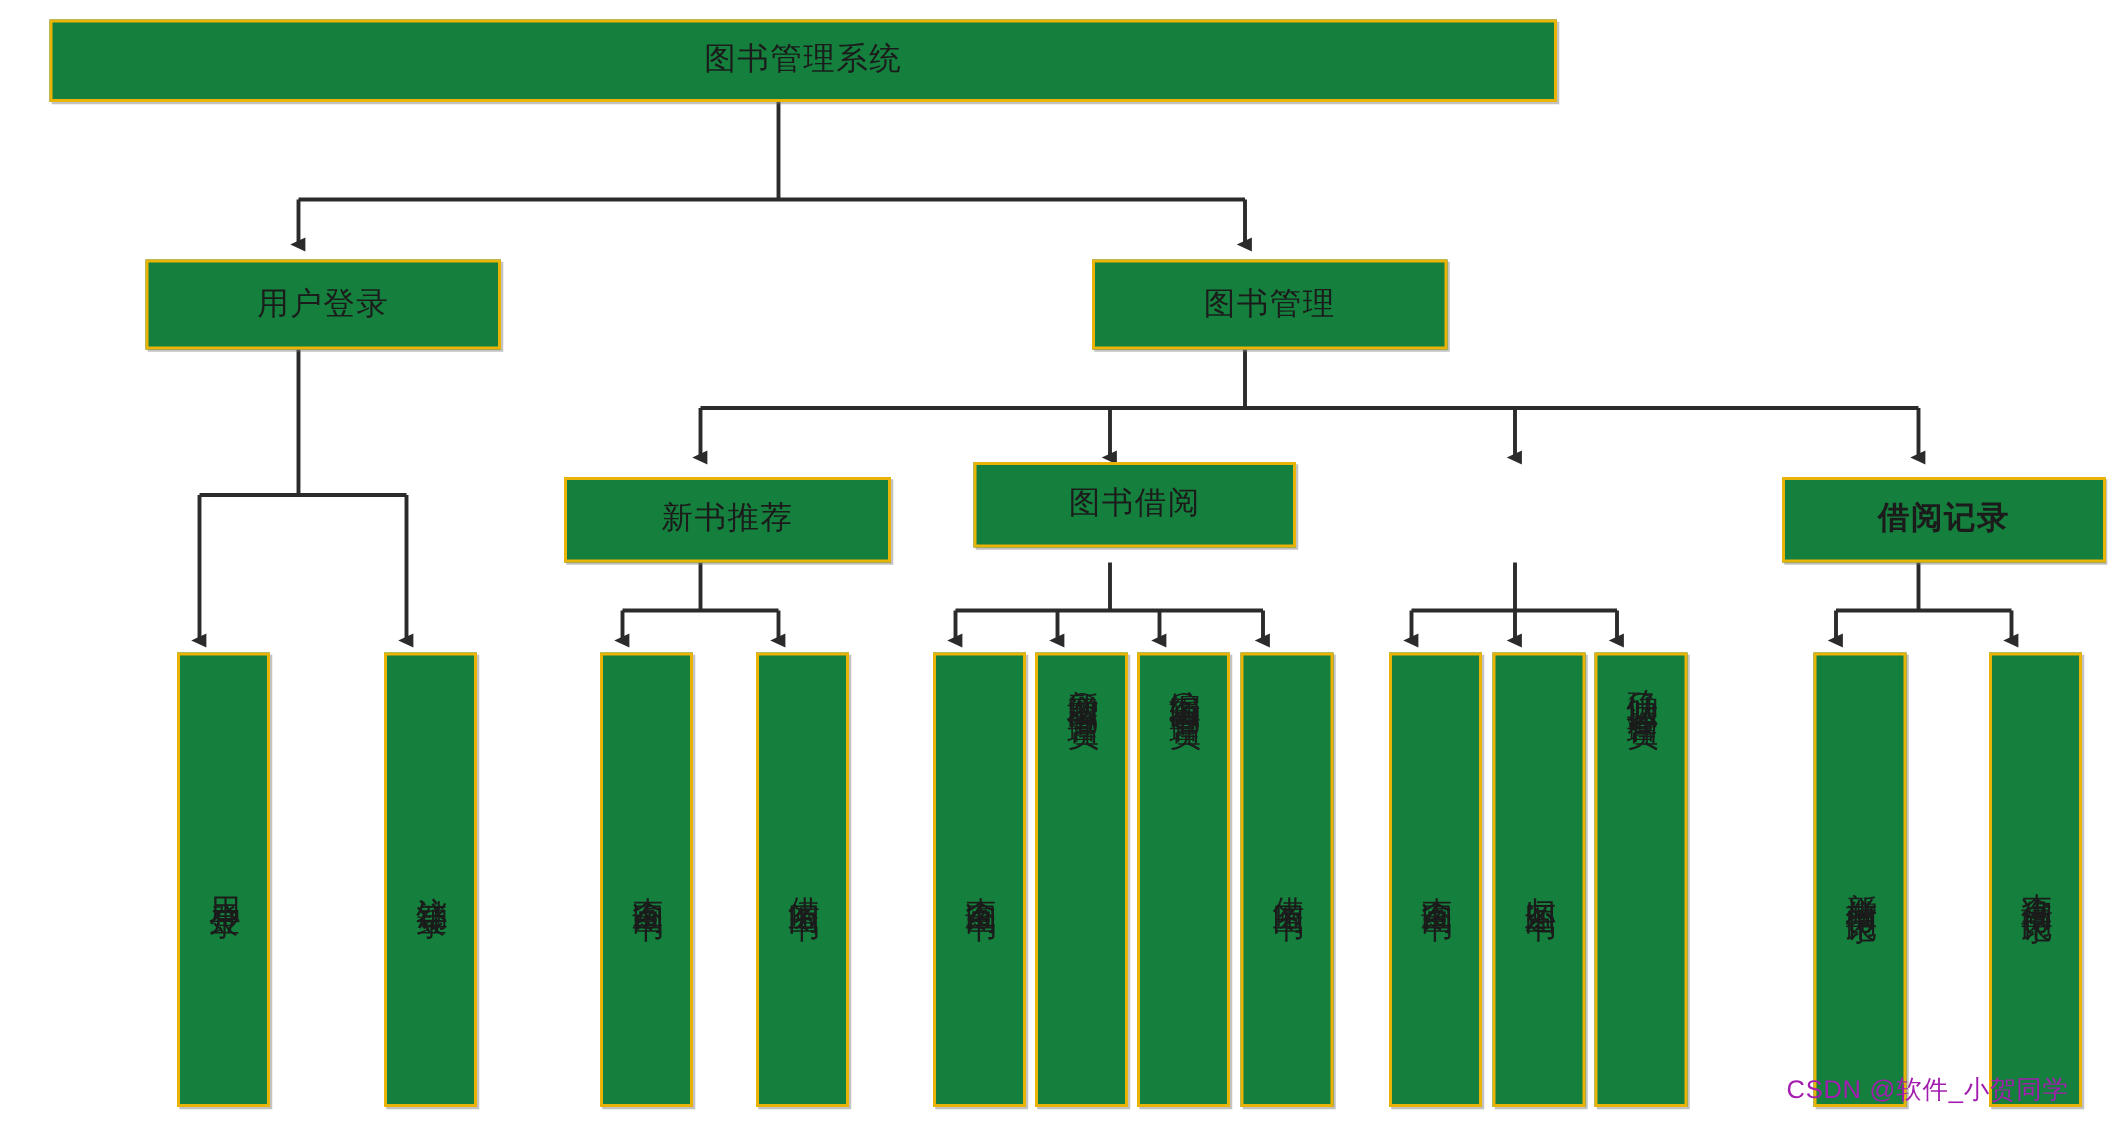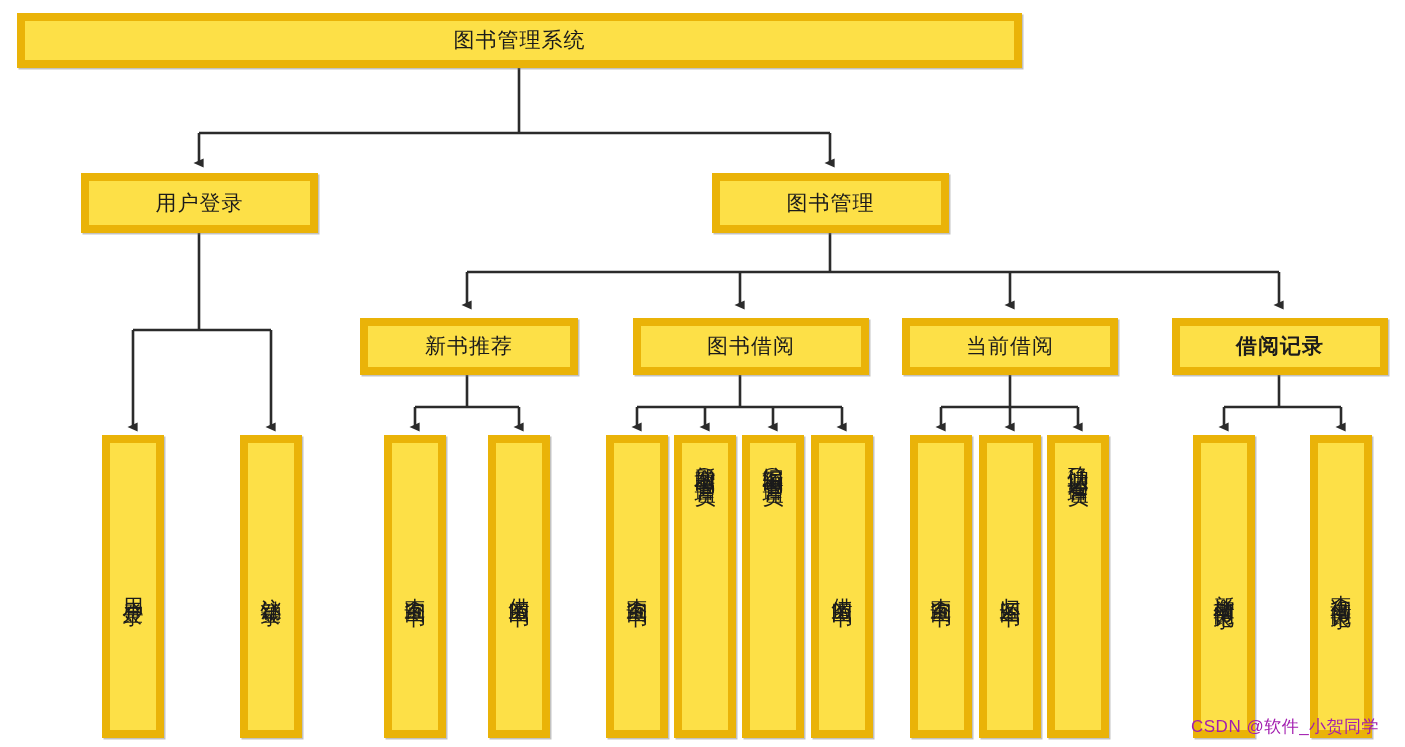--- a/index.html
+++ b/index.html
@@ -20,30 +20,31 @@
   svg.edges {
     position: absolute;
     left: 0;
     top: 0;
     width: 1405px;
     height: 747px;
   }
   .node {
     position: absolute;
     box-sizing: border-box;
-    border: 8px solid #eab308;
-    background: #fde047;
+    border: 2px solid #eab308;
+    background: #15803d;
     color: #1b1b1b;
     display: flex;
     align-items: center;
     justify-content: center;
     font-size: 21px;
     letter-spacing: 1px;
     line-height: 1.15;
     box-shadow: 1.5px 1.5px 0 rgba(120,120,120,0.45);
+    margin-left: 16px;
   }
   .node.h {
     
   }
   .node.v {
     writing-mode: vertical-rl;
     text-orientation: upright;
     align-items: center;
     justify-content: center;
     letter-spacing: 3px;
@@ -128,25 +129,22 @@
   <div class="node h" style="left:81px; top:173px; width:237px; height:60px;">
     <span class="node-label">用户登录</span>
   </div>
   <div class="node h" style="left:712px; top:173px; width:237px; height:60px;">
     <span class="node-label">图书管理</span>
   </div>
 
   <div class="node h" style="left:360px; top:318px; width:218px; height:57px;">
     <span class="node-label">新书推荐</span>
   </div>
-  <div class="node h" style="left:633px; top:318px; width:236px; height:57px;">
+  <div class="node h" style="left:633px; top:308px; width:215px; height:57px;">
     <span class="node-label">图书借阅</span>
-  </div>
-  <div class="node h" style="left:902px; top:318px; width:216px; height:57px;">
-    <span class="node-label">当前借阅</span>
   </div>
   <div class="node h" style="left:1172px; top:318px; width:216px; height:57px;font-weight:bold;">
     <span class="node-label">借阅记录</span>
   </div>
 
   <div class="node v" style="left:102px; top:435px; width:62px; height:303px;">
     <span class="node-label">用户登录</span>
   </div>
   <div class="node v" style="left:240px; top:435px; width:62px; height:303px;">
     <span class="node-label">注销登录</span>

